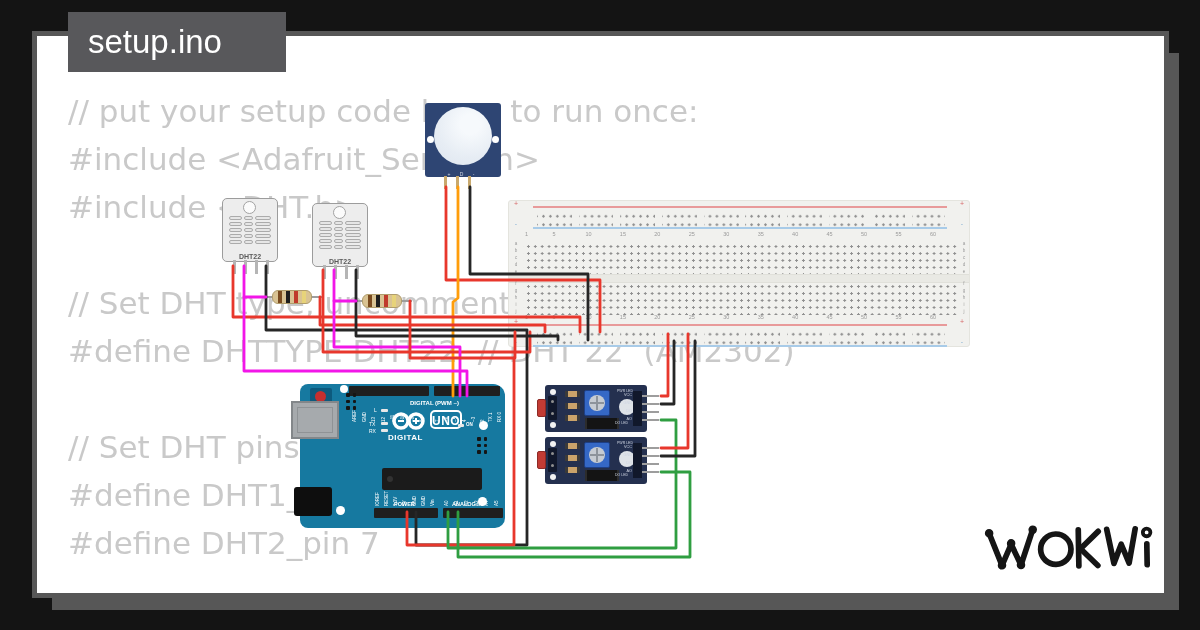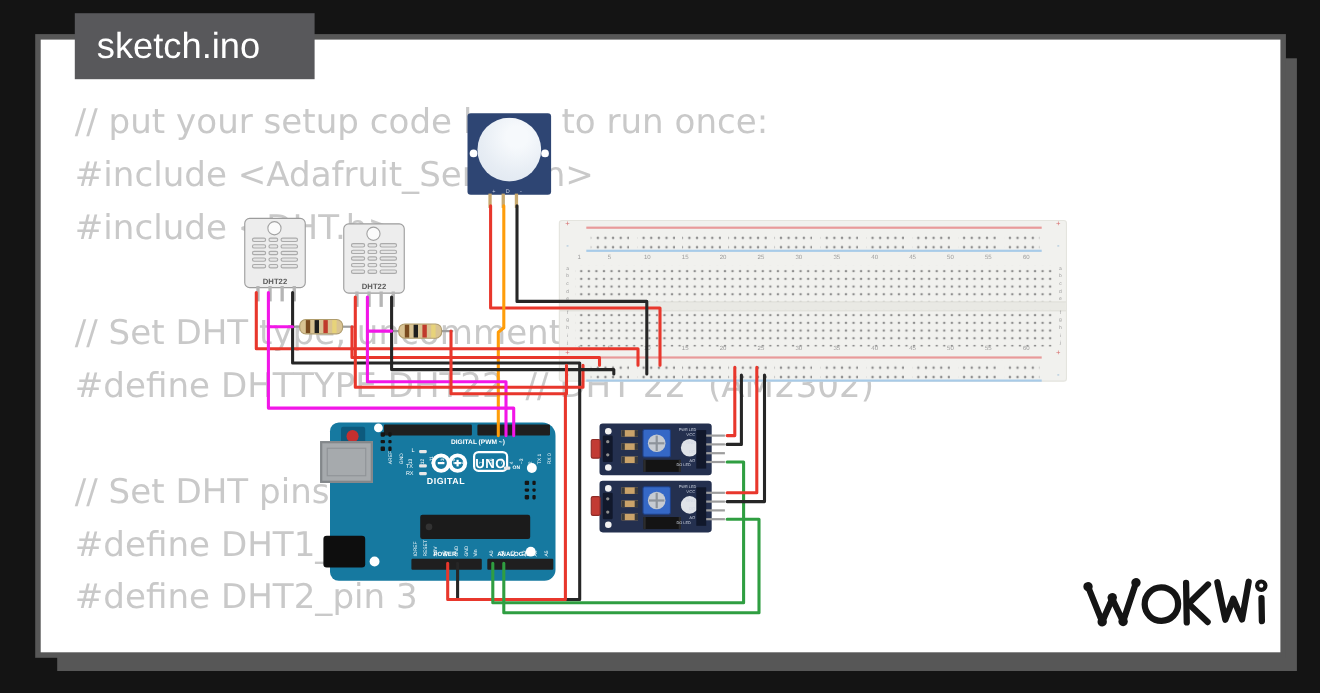--- a/index.html
+++ b/index.html
@@ -117,21 +117,21 @@
 
 <div id="canvas"></div>
 
 <div class="code-line" style="top:93px">// put your setup code here, to run once:</div>
 <div class="code-line" style="top:141px">#include &lt;Adafruit_Sensor.h&gt;</div>
 <div class="code-line" style="top:189px">#include &lt;DHT.h&gt;</div>
 <div class="code-line" style="top:285px">// Set DHT type, uncomment</div>
 <div class="code-line" style="top:333px">#define DHTTYPE DHT22  // DHT 22  (AM2302)</div>
 <div class="code-line" style="top:429px">// Set DHT pins:</div>
 <div class="code-line" style="top:477px">#define DHT1_pin 2</div>
-<div class="code-line" style="top:525px">#define DHT2_pin 3</div>
+<div class="code-line" style="top:525px">#define DHT2_pin 7</div>
 
 <div id="breadboard">
   <div class="bb-line bb-red" style="top:5px"></div>
   <div class="bb-rail" style="top:9px"></div>
   <div class="bb-line bb-blue" style="top:26px"></div>
   <div class="bb-grid" style="top:40px"></div>
   <div class="bb-channel"></div>
   <div class="bb-grid" style="top:80px"></div>
   <div class="bb-line bb-red" style="top:123px"></div>
   <div class="bb-rail" style="top:127px"></div>
@@ -431,21 +431,21 @@
     <polyline points="410,301 410,358 515,358 515,332" fill="none" stroke="#e8372c" stroke-width="2.8" stroke-linejoin="round" stroke-linecap="round"></polyline>
     <polyline points="407,512 407,545 514,545 514,358" fill="none" stroke="#e8372c" stroke-width="2.8" stroke-linejoin="round" stroke-linecap="round"></polyline>
     <polyline points="661,396 668,396 668,334" fill="none" stroke="#e8372c" stroke-width="2.8" stroke-linejoin="round" stroke-linecap="round"></polyline>
     <polyline points="661,404 674,404 674,341" fill="none" stroke="#262626" stroke-width="2.8" stroke-linejoin="round" stroke-linecap="round"></polyline>
     <polyline points="448,512 448,548 676,548 676,420 661,420" fill="none" stroke="#2f9e41" stroke-width="2.8" stroke-linejoin="round" stroke-linecap="round"></polyline>
     <polyline points="661,448 688,448 688,334" fill="none" stroke="#e8372c" stroke-width="2.8" stroke-linejoin="round" stroke-linecap="round"></polyline>
     <polyline points="661,456 695,456 695,341" fill="none" stroke="#262626" stroke-width="2.8" stroke-linejoin="round" stroke-linecap="round"></polyline>
     <polyline points="458,512 458,557 690,557 690,472 661,472" fill="none" stroke="#2f9e41" stroke-width="2.8" stroke-linejoin="round" stroke-linecap="round"></polyline>
   </svg>
 
-<div id="title-tab">sketch.ino</div>
+<div id="title-tab">setup.ino</div>
 
 <svg id="logo" viewBox="0 0 195 70">
   <g fill="none" stroke="#151515" stroke-width="6" stroke-linecap="round" stroke-linejoin="round">
     <polyline points="12,18 25,52 35,30 45,52 58,15"></polyline>
     <circle cx="82" cy="36" r="16"></circle>
     <path d="M106,16 V54"></path>
     <polyline points="127,18 108,36 126,54"></polyline>
     <polyline points="136,16 143,52 151,32 159,52 166,16"></polyline>
     <path d="M178,32 V54"></path>
     <circle cx="178" cy="20" r="4" stroke-width="4"></circle>

